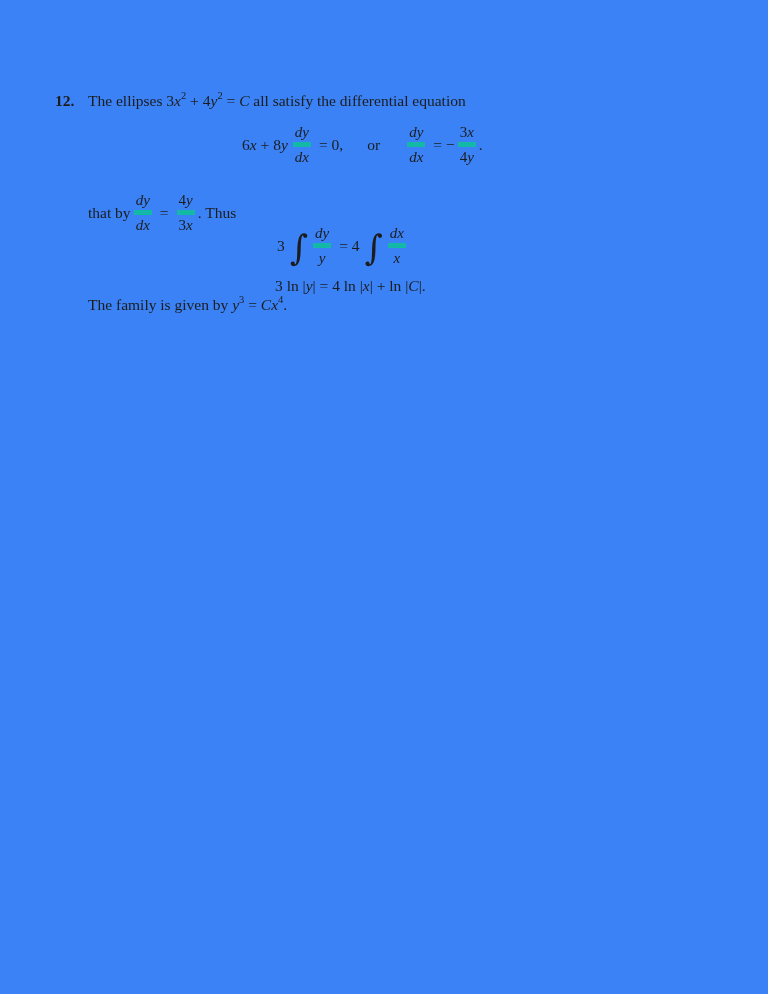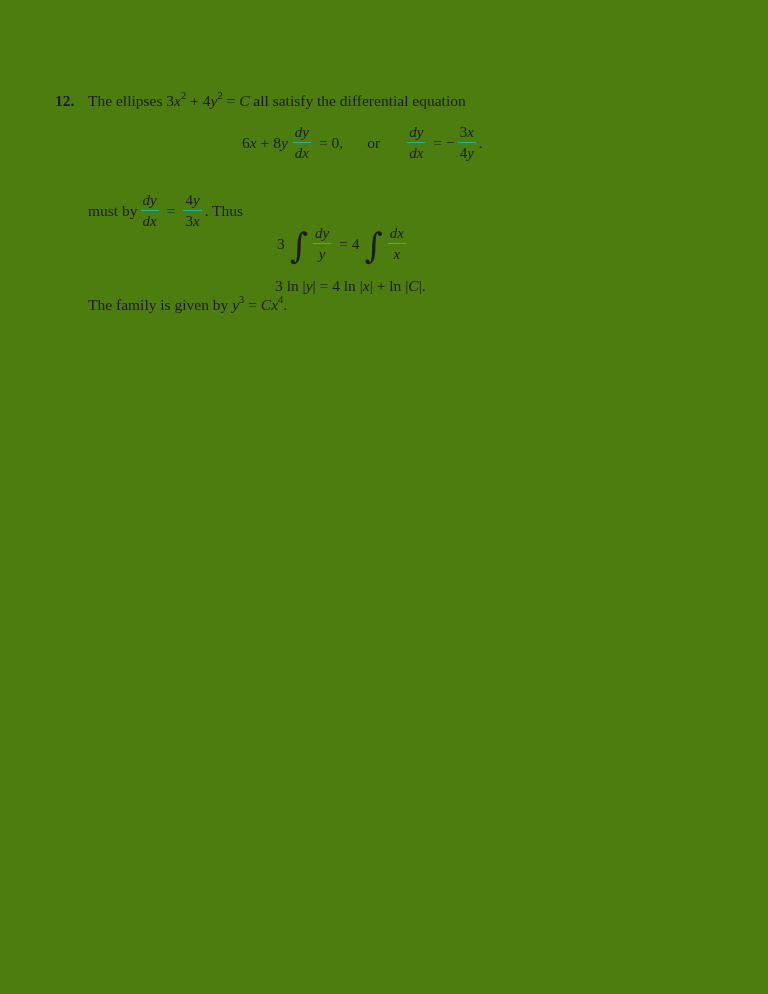--- a/index.html
+++ b/index.html
@@ -4,21 +4,21 @@
 <style>
   html, body {
     margin: 0;
     padding: 0;
     background: #ffffff;
   }
   .page {
     position: relative;
     width: 768px;
     height: 994px;
-    background: #4d7c0f;
+    background: #3b82f6;
     color: #1c1c1c;
     font-family: "Liberation Serif", "DejaVu Serif", serif;
     font-size: 15.5px;
     line-height: 20px;
     overflow: hidden;
   }
   .abs { position: absolute; white-space: nowrap; }
   .prob-num {
     font-weight: bold;
     display: inline-block;
@@ -37,21 +37,21 @@
     vertical-align: middle;
     text-align: center;
     font-size: 15px;
     line-height: 16px;
     margin: 0 3px;
     position: relative;
     top: -2px;
   }
   .fnum {
     display: block;
-    border-bottom: 1px solid #14b8a6;
+    border-bottom: 5px solid #14b8a6;
     padding: 0 2px 2px 2px;
   }
   .fden {
     display: block;
     padding: 2px 2px 0 2px;
   }
   .int {
     font-family: "DejaVu Serif", "Liberation Serif", serif;
     font-size: 35px;
     line-height: 0;
@@ -72,21 +72,21 @@
   <div class="abs" style="left:55px; top:91px;">
     <span class="prob-num">12.</span><span><span>The ellipses 3</span><i>x</i><sup>2</sup><span> + 4</span><i>y</i><sup>2</sup><span> = </span><i>C</i><span> all satisfy the differential equation</span></span>
   </div>
 
   <div class="abs" style="left:242px; top:126px;">
     <span>6</span><i>x</i><span> + 8</span><i class="sp-r">y</i><span class="frac"><span class="fnum"><i>dy</i></span><span class="fden"><i>dx</i></span></span><span class="sp-l">= 0,</span><span class="or-word">or</span><span class="frac"><span class="fnum"><i>dy</i></span><span class="fden"><i>dx</i></span></span><span class="sp-l">= −</span><span class="frac"><span class="fnum"><span>3</span><i>x</i></span><span class="fden"><span>4</span><i>y</i></span></span><span>.</span>
   </div>
 
 
   <div class="abs" style="left:88px; top:194px;">
-    <span>must by</span><span class="frac"><span class="fnum"><i>dy</i></span><span class="fden"><i>dx</i></span></span><span class="sp-l" style="margin-right:5px;">=</span><span class="frac"><span class="fnum"><span>4</span><i>y</i></span><span class="fden"><span>3</span><i>x</i></span></span><span>. Thus</span>
+    <span>that by</span><span class="frac"><span class="fnum"><i>dy</i></span><span class="fden"><i>dx</i></span></span><span class="sp-l" style="margin-right:5px;">=</span><span class="frac"><span class="fnum"><span>4</span><i>y</i></span><span class="fden"><span>3</span><i>x</i></span></span><span>. Thus</span>
   </div>
 
   <div class="abs" style="left:277px; top:227px;">
     <span>3</span><span class="int">∫</span><span class="frac"><span class="fnum"><i>dy</i></span><span class="fden"><i>y</i></span></span><span class="sp-l">= 4</span><span class="int">∫</span><span class="frac"><span class="fnum"><i>dx</i></span><span class="fden"><i>x</i></span></span>
   </div>
 
   <div class="abs" style="left:275px; top:264px;margin-top:12px;">
     <span>3 ln |</span><i>y</i><span>| = 4 ln |</span><i>x</i><span>| + ln |</span><i>C</i><span>|.</span>
   </div>
 

